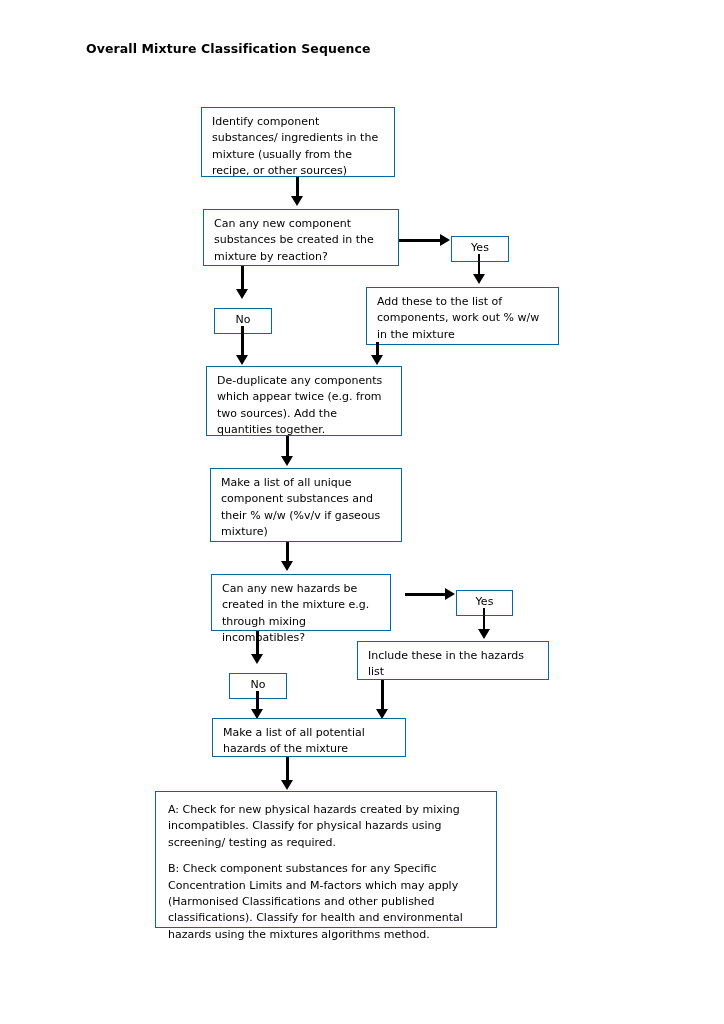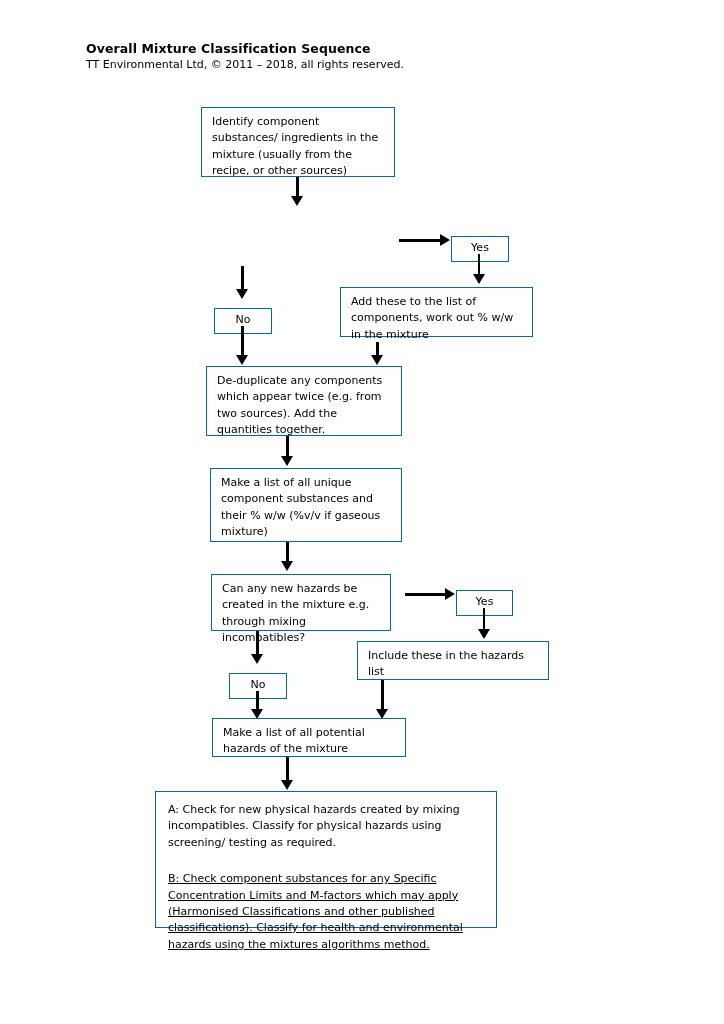--- a/index.html
+++ b/index.html
@@ -55,21 +55,21 @@
     line-height: 16.4px;
     padding: 6px 9px 6px 10px;
   }
   .node.small {
     text-align: center;
     padding: 3px 4px;
     line-height: 16px;
     margin-top: 8px;
   }
   .node p { margin: 0; }
-  .node p + p { margin-top: 20px; text-decoration: underline; }
+  .node p + p { margin-top: 10px; }
 
   
   .vline, .hline {
     position: absolute;
     background: #000000;
   }
   .vline { width: 3px; }
   .hline { height: 3px; }
 
   .arrow-down {
@@ -87,49 +87,51 @@
     border-left: 10px solid #000000;
   }
 </style>
 </head>
 <body>
 
 <div class="page">
 
   <div id="header">
     <div class="title">Overall Mixture Classification Sequence</div>
-    <div class="subtitle">TT Environmental Ltd, © 2011 – 2018, all rights reserved.</div>
   </div>
 
   <div class="node" style="left:201px; top:107px; width:194px; height:70px;">
     <span>Identify component substances/ ingredients in the mixture (usually from the recipe, or other sources)</span>
   </div>
 
   <div class="vline" style="left:296px; top:177px; height:22px;"></div>
   <div class="arrow-down" style="left:291px; top:196px;"></div>
 
+  <div class="node" style="left:203px; top:209px; width:196px; height:57px;">
+    <span>Can any new component substances be created in the mixture by reaction?</span>
+  </div>
 
   <div class="hline" style="left:399px; top:239px; width:42px;"></div>
   <div class="arrow-right" style="left:440px; top:234px;"></div>
 
   <div class="node small" style="left:451px; top:228px; width:58px; height:26px;">
     <span>Yes</span>
   </div>
 
   <div class="vline" style="left:478px; top:254px; width:2px; height:22px;"></div>
   <div class="arrow-down" style="left:473px; top:274px;"></div>
 
   <div class="vline" style="left:241px; top:266px; height:24px;"></div>
   <div class="arrow-down" style="left:236px; top:289px;"></div>
 
   <div class="node small" style="left:214px; top:300px; width:58px; height:26px;">
     <span>No</span>
   </div>
 
-  <div class="node" style="left:340px; top:287px; width:193px; height:50px;">
+  <div class="node" style="left:366px; top:287px; width:193px; height:58px;">
     <span>Add these to the list of components, work out % w/w in the mixture</span>
   </div>
 
   <div class="vline" style="left:241px; top:326px; height:30px;"></div>
   <div class="arrow-down" style="left:236px; top:355px;"></div>
 
   <div class="vline" style="left:376px; top:342px; height:14px;"></div>
   <div class="arrow-down" style="left:371px; top:355px;"></div>
 
   <div class="node" style="left:206px; top:366px; width:196px; height:70px;">

